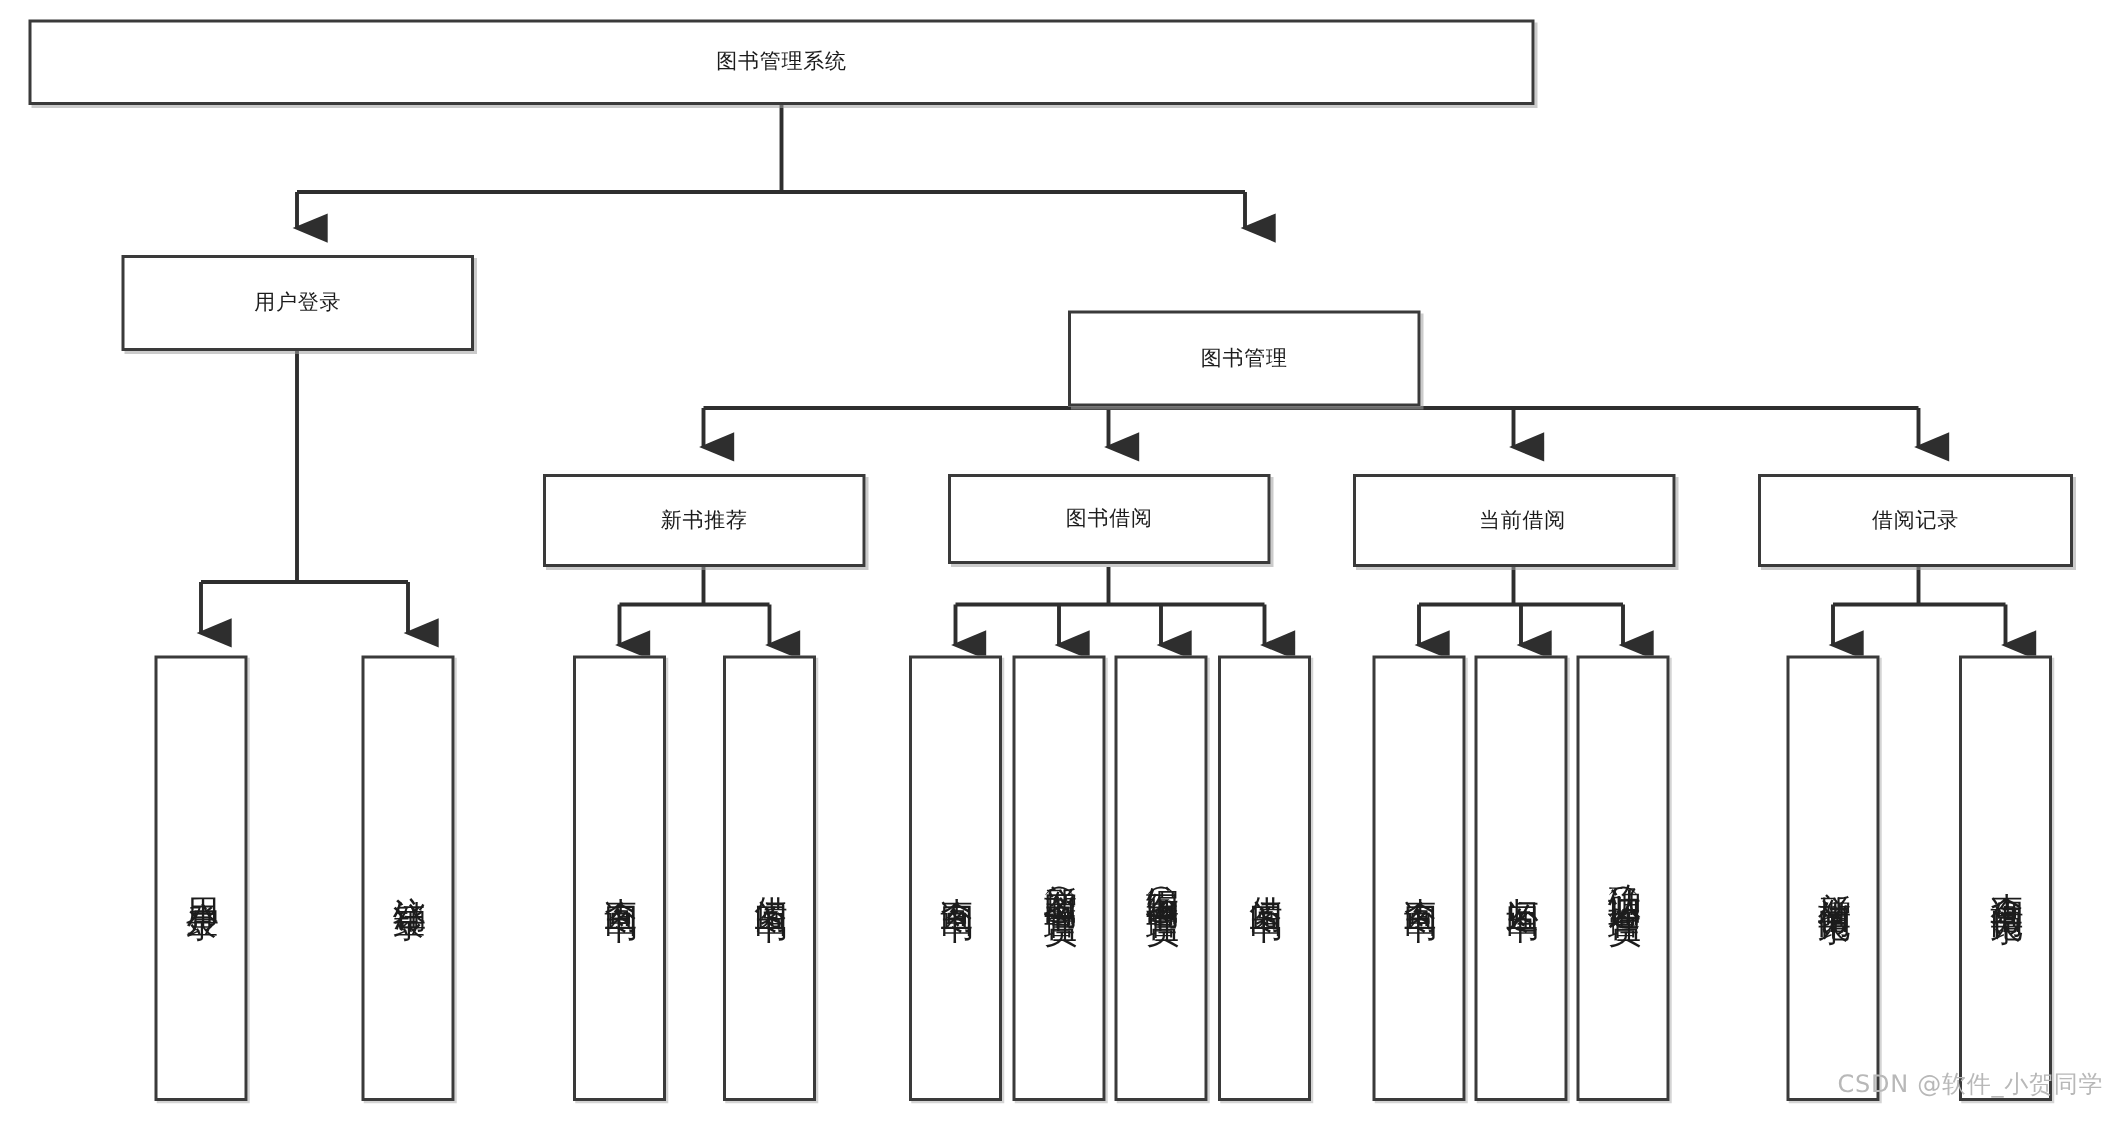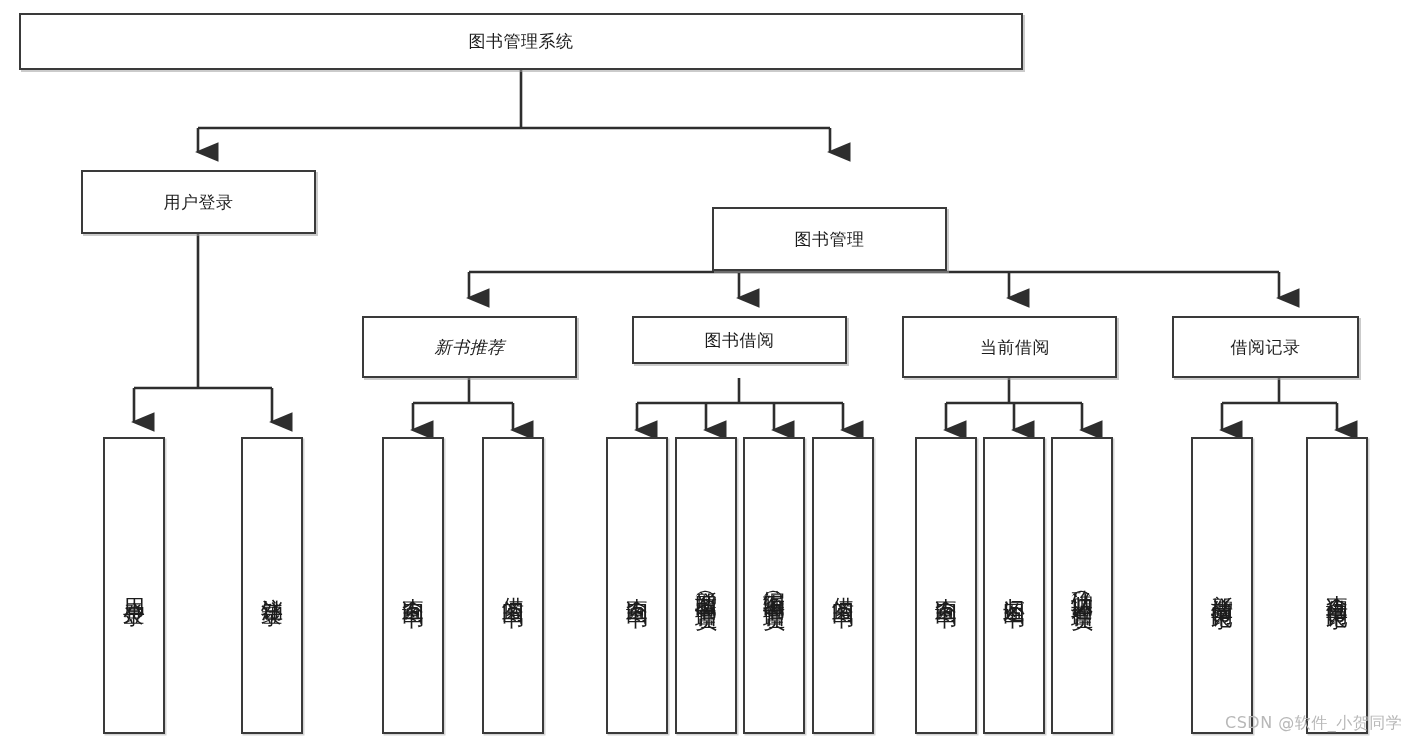--- a/index.html
+++ b/index.html
@@ -31,21 +31,21 @@
     box-sizing: border-box;
     background: #ffffff;
     border: 2.5px solid #3a3a3a;
     display: flex;
     align-items: center;
     justify-content: center;
     box-shadow: 2px 2px 0 rgba(160,160,160,0.55);
   }
   .node .label {
     color: #1c1c1c;
-    font-size: 17px;
+    font-size: 14px;
     line-height: 1.18;
     letter-spacing: 0.5px;
     text-align: center;
     white-space: nowrap;
   }
   .node.vertical .label {
     writing-mode: vertical-rl;
     text-orientation: upright;
     white-space: normal;
     letter-spacing: 3px;
@@ -129,33 +129,33 @@
   </div>
 
   <div class="node" style="left:81px; top:170px; width:235px; height:64px;">
     <span class="label">用户登录</span>
   </div>
 
   <div class="node" style="left:712px; top:170px; width:235px; height:64px;margin-top:37px;">
     <span class="label">图书管理</span>
   </div>
 
-  <div class="node" style="left:362px; top:316px; width:215px; height:62px;font-style:italic;">
+  <div class="node" style="left:362px; top:316px; width:215px; height:62px;">
     <span class="label">新书推荐</span>
   </div>
 
-  <div class="node" style="left:632px; top:316px; width:215px; height:48px;">
+  <div class="node" style="left:632px; top:316px; width:215px; height:60px;">
     <span class="label">图书借阅</span>
   </div>
 
   <div class="node" style="left:902px; top:316px; width:215px; height:62px;padding-left:11px;">
     <span class="label">当前借阅</span>
   </div>
 
-  <div class="node" style="left:1172px; top:316px; width:187px; height:62px;">
+  <div class="node" style="left:1172px; top:316px; width:210px; height:62px;">
     <span class="label">借阅记录</span>
   </div>
 
   <div class="node leaf vertical" style="left:103px; top:437px; width:62px; height:297px;">
     <span class="label">用户登录</span>
   </div>
   <div class="node leaf vertical" style="left:241px; top:437px; width:62px; height:297px;">
     <span class="label">注销登录</span>
   </div>
 

